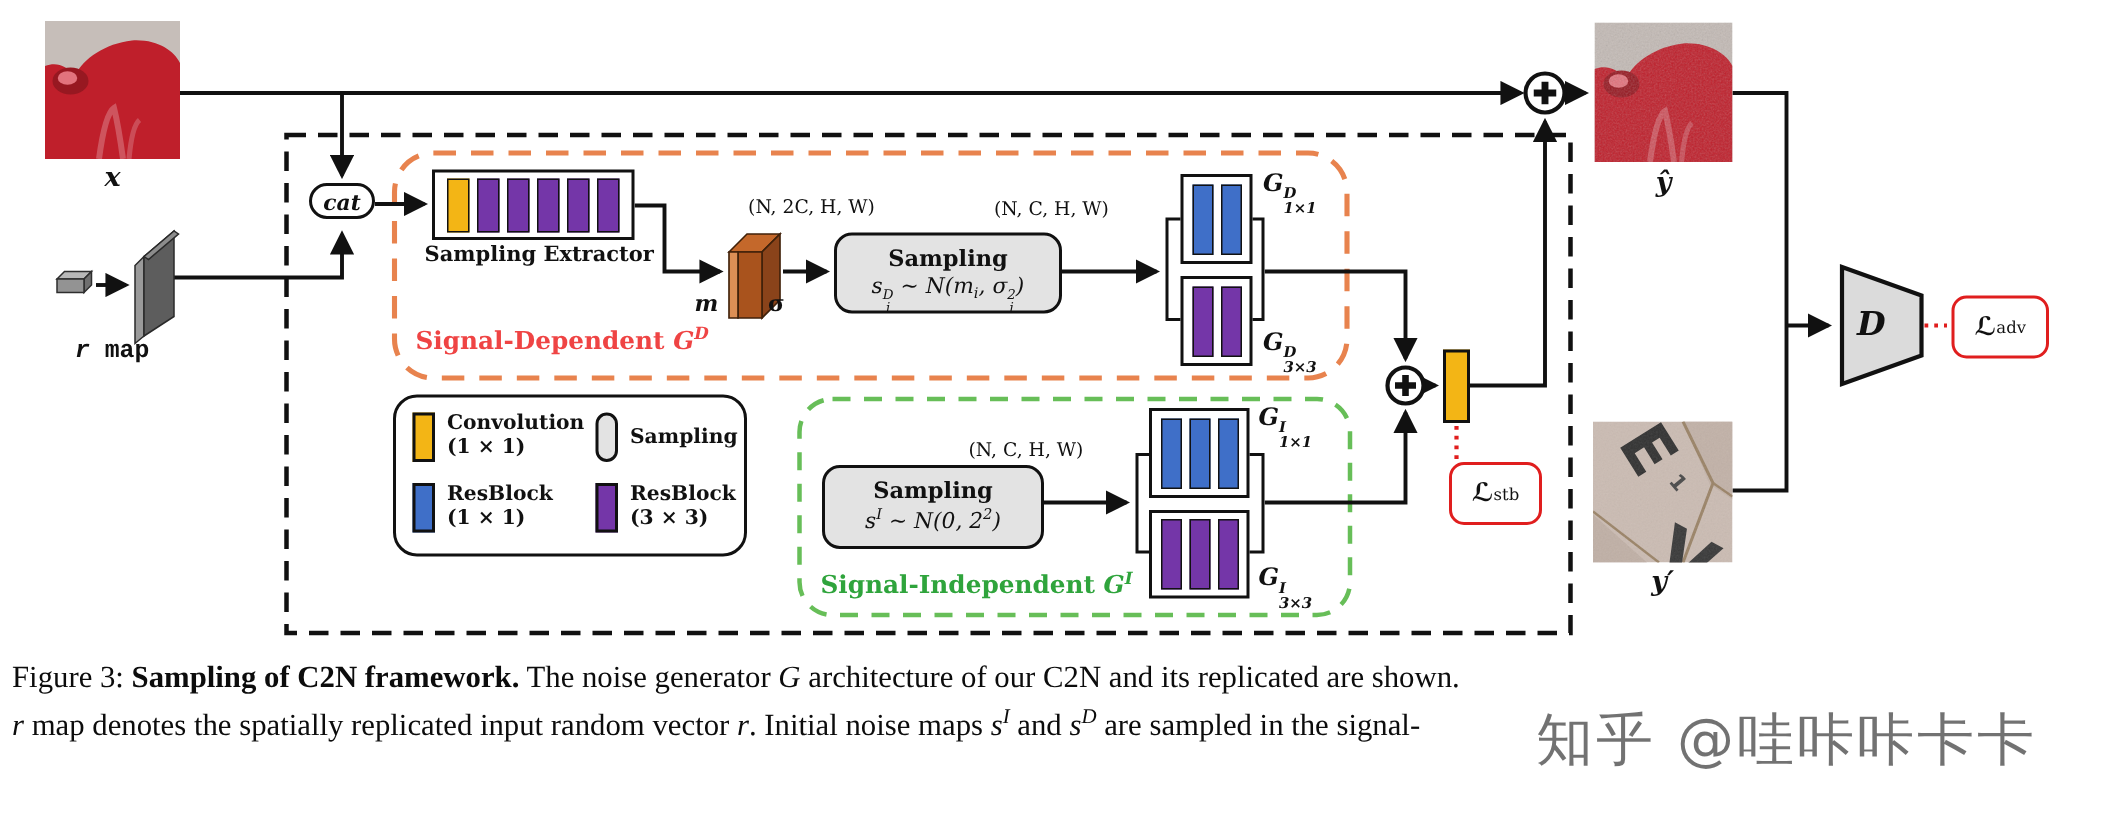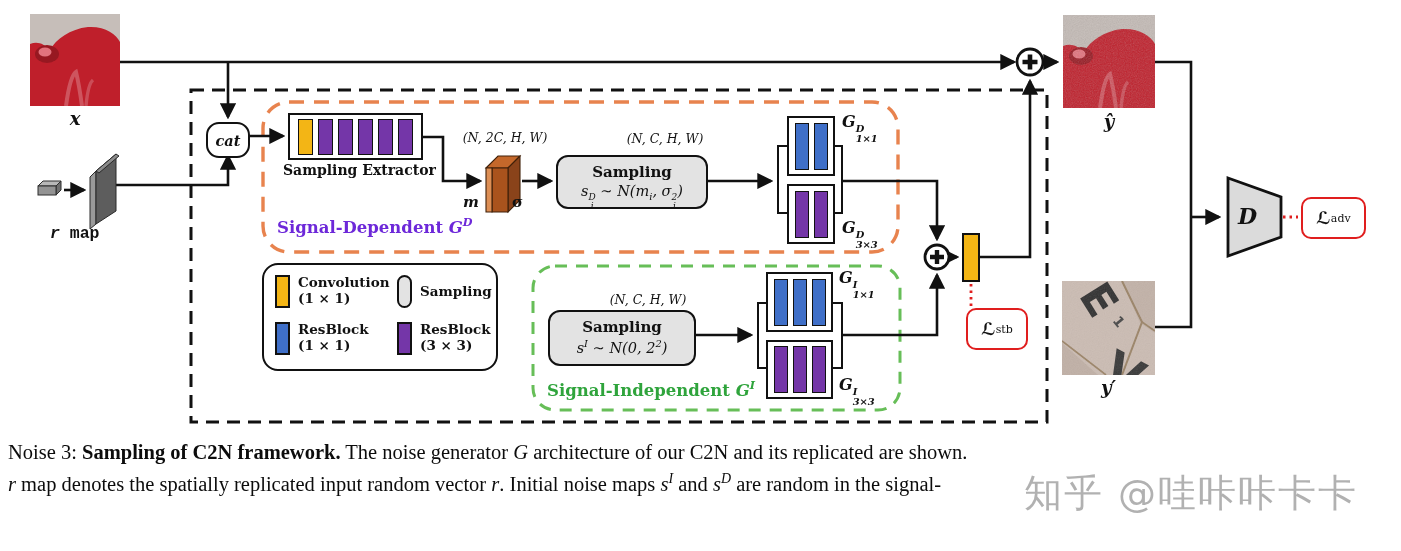--- a/index.html
+++ b/index.html
@@ -17,21 +17,21 @@
   .backing{position:absolute;background:#fff;border:2.6px solid #111;z-index:2;box-sizing:border-box;}
   .blockrow{display:flex;align-items:center;justify-content:center;gap:5px;height:100%;}
   .blk{width:15px;height:36px;border:1.9px solid #111;box-sizing:border-box;}
   .gbox .blk{width:14px;height:47px;}
   .conv1x1{background:#F3B515;}
   .res1x1{background:#3F6FC8;}
   .res3x3{background:#7436A8;}
   
   .samp-title{font-weight:bold;font-size:15px;text-align:center;margin-top:6px;}
   .samp-form{font-size:14.5px;font-style:italic;text-align:center;margin-top:2px;}
-  .shape-lbl{font-style:italic;font-size:12.5px;z-index:4;position:absolute;white-space:nowrap;}
+  .shape-lbl{font-size:12.5px;z-index:4;position:absolute;white-space:nowrap;margin-left:36px;}
   
   .supsub{display:inline-flex;flex-direction:column;vertical-align:-0.5em;line-height:1;font-size:0.62em;font-style:italic;}
   .supsub .up{display:block;}
   .supsub .dn{display:block;}
   sup{font-size:0.68em;}
   sub{font-size:0.68em;}
   
   .legend{position:absolute;left:262px;top:263px;width:236px;height:108px;border:2.8px solid #111;
           border-radius:16px;background:#fff;z-index:3;box-sizing:border-box;}
   .leg-item{position:absolute;display:flex;gap:8px;align-items:flex-start;}
@@ -42,22 +42,22 @@
   .lossbox{position:absolute;border:2.8px solid #E01E1E;border-radius:10px;background:#fff;z-index:4;
            display:flex;align-items:center;justify-content:center;font-size:17px;box-sizing:border-box;}
   .scriptL{font-family:"DejaVu Sans",sans-serif;font-style:italic;font-weight:bold;}
   
   .imgbox{position:absolute;z-index:3;line-height:0;}
   
   .caption{position:absolute;left:8px;top:441px;width:1390px;z-index:4;
            font-family:"Liberation Serif", serif;font-size:20.5px;color:#0c0c0c;}
   .cap-line{height:30px;white-space:nowrap;}
   .watermark{position:absolute;left:1024px;top:468px;z-index:5;font-family:"DejaVu Sans",sans-serif;
-             font-size:38px;color:#737373;opacity:0.55;letter-spacing:2px;white-space:nowrap;}
-  .orange-t{color:#6d28d9;}
+             font-size:38px;color:#000000;opacity:0.55;letter-spacing:2px;white-space:nowrap;}
+  .orange-t{color:#ef4444;}
   .green-t{color:#2FA43C;}
 </style>
 </head>
 <body>
 
 <div class="stage">
 
   <svg class="wires" width="1401" height="435" viewBox="0 0 1401 435">
     <defs>
       <marker id="ah" viewBox="0 0 10 10" refX="8.5" refY="5" markerWidth="6.2" markerHeight="6.2" orient="auto-start-reverse">
@@ -135,21 +135,21 @@
       <ellipse cx="17" cy="40" rx="12" ry="9" fill="#971821"></ellipse>
       <ellipse cx="15" cy="38" rx="6.5" ry="4.5" fill="#e2737d"></ellipse>
       <path d="M36,92 Q40,62 46,58 Q49,70 52,92" fill="none" stroke="#d46b75" stroke-width="4" opacity="0.7"></path>
       <path d="M56,92 Q58,70 63,66" fill="none" stroke="#d46b75" stroke-width="3.4" opacity="0.6"></path>
     </svg>
   </div>
   <div class="lbl bold it ctr" style="left:30px;top:108px;width:90px;font-size:18px;">x</div>
 
   <div class="lbl bold" style="left:50px;top:224px;font-size:16.5px;font-family:Liberation Mono, monospace;"><span class="it">r</span><span> map</span></div>
 
-  <div class="solidbox" style="left:206px;top:122px;width:44px;height:36px;border-width:2.8px;border-radius:13px;display:flex;align-items:center;justify-content:center;">
+  <div class="solidbox" style="left:206px;top:122px;width:44px;height:24px;border-width:2.8px;border-radius:13px;display:flex;align-items:flex-end;justify-content:center;">
     <span class="it bold" style="font-size:14.5px;">cat</span>
   </div>
 
   <div class="solidbox" style="left:288px;top:113px;width:135px;height:47px;">
     <div class="blockrow">
         <div class="blk conv1x1"></div>
         <div class="blk res3x3"></div>
         <div class="blk res3x3"></div>
         <div class="blk res3x3"></div>
         <div class="blk res3x3"></div>
@@ -298,19 +298,19 @@
       <path d="M0,60 L44,94" fill="none" stroke="#9b8468" stroke-width="1.6"></path>
       <text x="0" y="0" transform="translate(16,14) rotate(58)" font-family="DejaVu Sans, sans-serif" font-weight="bold" font-size="44" fill="#333">E</text>
       <text x="0" y="0" transform="translate(50,40) rotate(50)" font-family="DejaVu Sans, sans-serif" font-weight="bold" font-size="14" fill="#4a4a4a">1</text>
       <text x="0" y="0" transform="translate(38,98) rotate(28)" font-family="DejaVu Sans, sans-serif" font-weight="bold" font-size="48" fill="#3a3a3a">V</text>
       <rect width="93" height="94" filter="url(#grain)" opacity="0.12"></rect>
     </svg>
   </div>
   <div class="lbl bold it ctr" style="left:1062px;top:377px;width:93px;font-size:18px;">y′</div>
 
   <div class="caption">
-    <div class="cap-line"><span>Noise 3: </span><span class="bold">Sampling of C2N framework.</span><span> The noise generator </span><span class="it">G</span><span> architecture of our C2N and its replicated are shown.</span></div>
-    <div class="cap-line"><span class="it">r</span><span> map denotes the spatially replicated input random vector </span><span class="it">r</span><span>.  Initial noise maps </span><span class="it">s</span><sup class="it">I</sup><span> and </span><span class="it">s</span><sup class="it">D</sup><span> are random in the signal-</span></div>
+    <div class="cap-line"><span>Figure 3: </span><span class="bold">Sampling of C2N framework.</span><span> The noise generator </span><span class="it">G</span><span> architecture of our C2N and its replicated are shown.</span></div>
+    <div class="cap-line"><span class="it">r</span><span> map denotes the spatially replicated input random vector </span><span class="it">r</span><span>.  Initial noise maps </span><span class="it">s</span><sup class="it">I</sup><span> and </span><span class="it">s</span><sup class="it">D</sup><span> are sampled in the signal-</span></div>
   </div>
 
   <div class="watermark">知乎 @哇咔咔卡卡</div>
 
 </div>
 
 </body></html>

